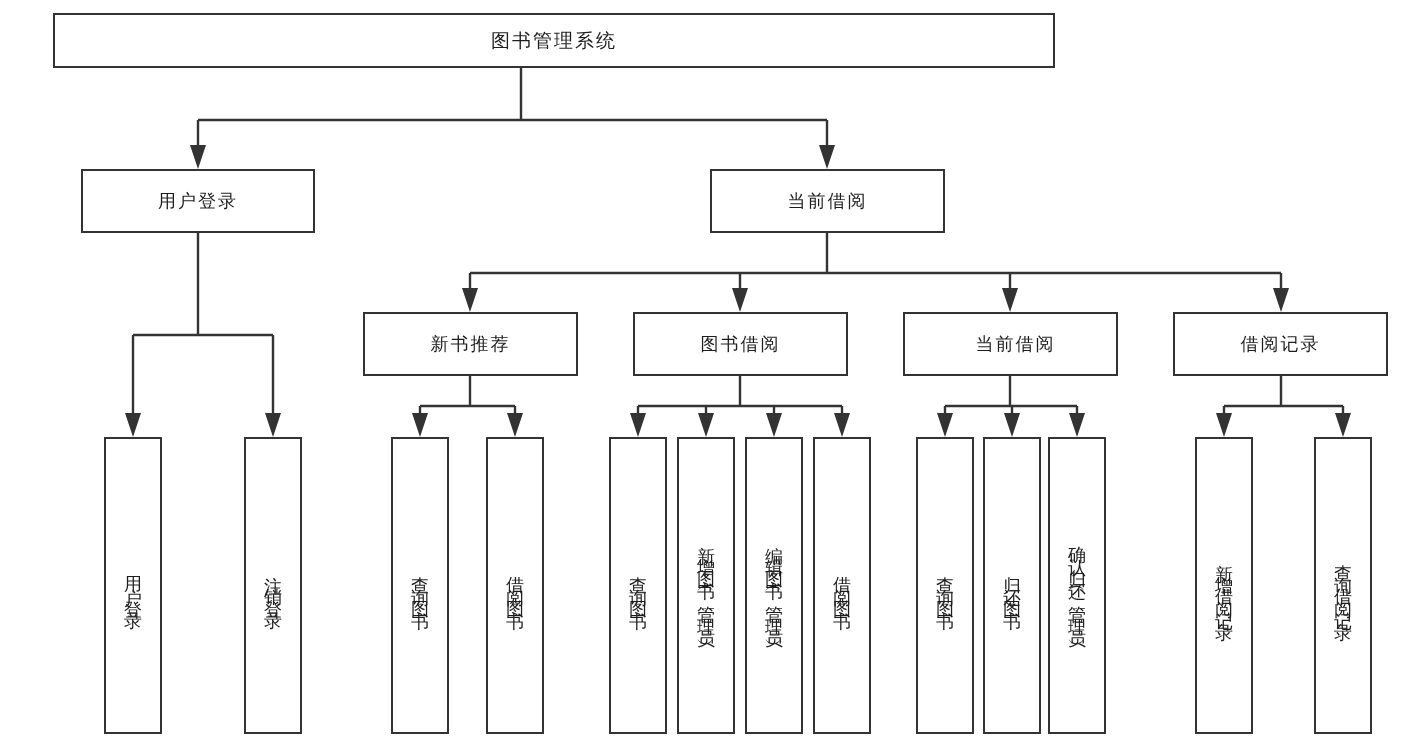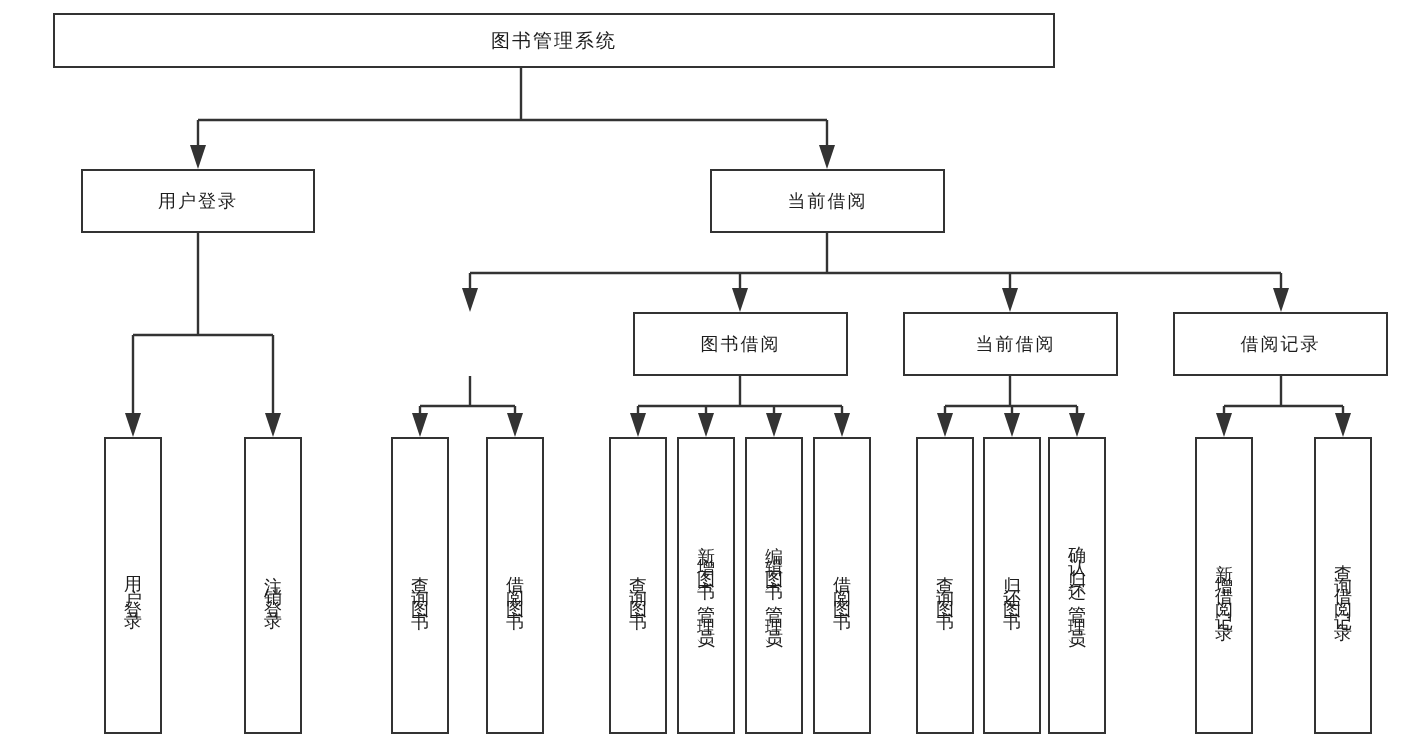--- a/index.html
+++ b/index.html
@@ -109,20 +109,21 @@
       <polygon points="1216,413 1232,413 1224,437"></polygon>
       <polygon points="1335,413 1351,413 1343,437"></polygon>
     </g>
   </svg>
 
   <div class="box root-box">图书管理系统</div>
 
   <div class="box h-box b0">用户登录</div>
   <div class="box h-box b1">当前借阅</div>
 
+  <div class="box s-box s0">新书推荐</div>
   <div class="box s-box s1">图书借阅</div>
   <div class="box s-box s2">当前借阅</div>
   <div class="box s-box s3">借阅记录</div>
 
   <div class="box leaf-box l0">用户登录</div>
   <div class="box leaf-box l1">注销登录</div>
 
   <div class="box leaf-box l2">查询图书</div>
   <div class="box leaf-box l3">借阅图书</div>
 

